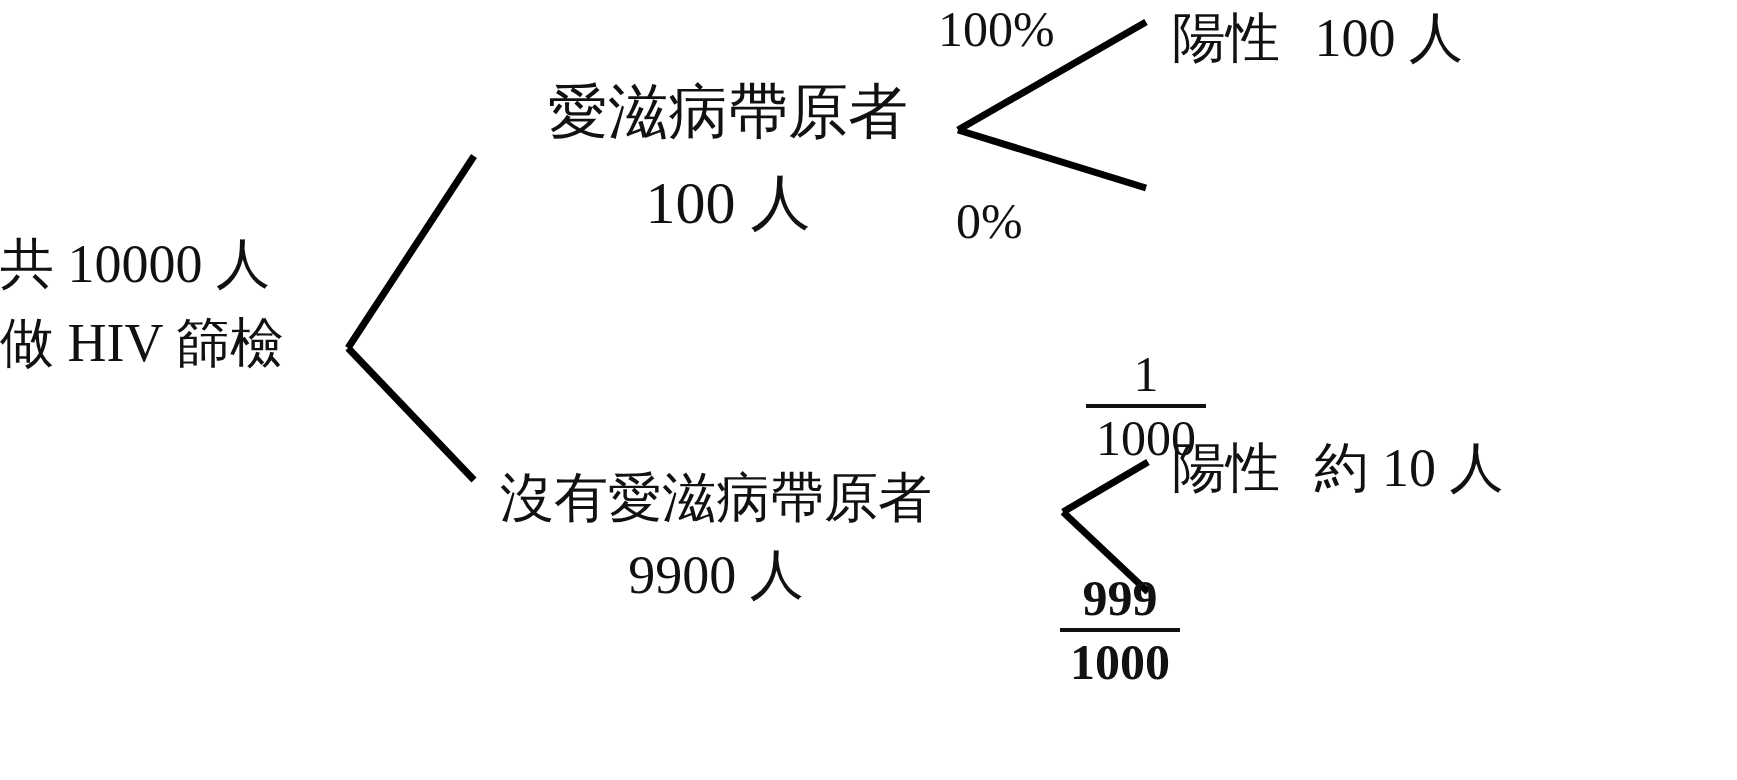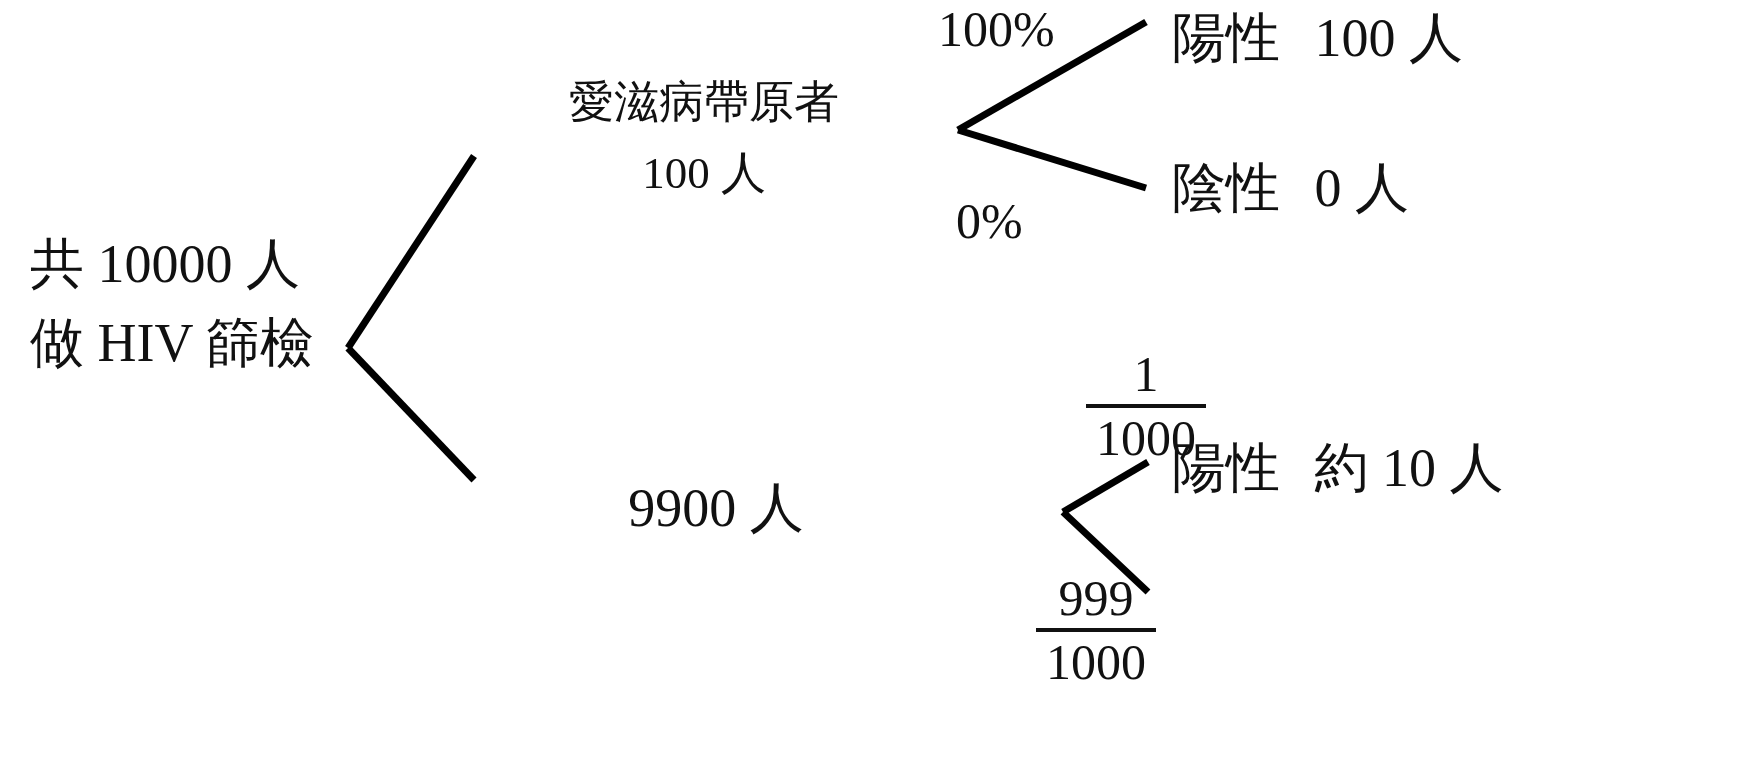--- a/index.html
+++ b/index.html
@@ -40,38 +40,38 @@
   .center { text-align: center; }
   .left   { text-align: left; }
 
   
   #root-node {
     left: 0px;
     top: 228px;
     font-size: 54px;
     text-align: left;
   }
-  #root-node .line { margin-bottom: 6px; padding-left: 30px; }
+  #root-node .line { margin-bottom: 6px; }
 
   
   #carrier-node {
-    left: 464px;
+    left: 488px;
     top: 72px;
     width: 480px;
-    font-size: 45px;
+    font-size: 60px;
   }
   #carrier-node .line.count { margin-top: 10px; }
 
   #noncarrier-node {
     left: 466px;
     top: 462px;
     width: 500px;
     font-size: 54px;
   }
-  #noncarrier-node .line.count { margin-top: 10px; }
+  #noncarrier-node .line.count { margin-top: 4px; }
 
   
   .prob {
     position: absolute;
     font-size: 50px;
     text-align: left;
     white-space: nowrap;
   }
   #prob-carrier-pos  { left: 938px; top: 0px;   width: 170px; }
   #prob-carrier-neg  { left: 956px; top: 192px; width: 150px; }
@@ -92,21 +92,21 @@
     display: block;
     height: 4px;
     background: #111111;
     margin: 2px 0 2px 0;
   }
   .frac .den {
     display: block;
     padding: 2px 10px 0 10px;
   }
   #prob-noncarrier-pos { position: absolute; left: 1086px; top: 348px; }
-  #prob-noncarrier-neg { position: absolute; left: 1036px; top: 572px; }
+  #prob-noncarrier-neg { position: absolute; left: 1060px; top: 572px; font-weight: bold; }
 
   
   .leaf {
     position: absolute;
     font-size: 54px;
     white-space: nowrap;
   }
   .leaf .label { margin-right: 21px; }
   #leaf-tp { left: 1172px; top: 2px;   }
   #leaf-fn { left: 1172px; top: 152px; }
@@ -134,20 +134,21 @@
     <span class="line">共 10000 人</span>
     <span class="line">做 HIV 篩檢</span>
   </div>
 
   <div class="node center" id="carrier-node">
     <span class="line">愛滋病帶原者</span>
     <span class="line count">100 人</span>
   </div>
 
   <div class="node center" id="noncarrier-node">
+    <span class="line">沒有愛滋病帶原者</span>
     <span class="line count">9900 人</span>
   </div>
 
   <div class="prob" id="prob-carrier-pos">100%</div>
   <div class="prob" id="prob-carrier-neg">0%</div>
 
   <div id="prob-noncarrier-pos">
     <span class="frac">
       <span class="num">1</span>
       <span class="bar"></span>
@@ -161,24 +162,20 @@
       <span class="bar"></span>
       <span class="den">1000</span>
     </span>
   </div>
 
   <div class="leaf" id="leaf-tp">
     <span class="label">陽性</span>
     <span class="value">100 人</span>
   </div>
 
-  <div class="leaf" id="leaf-fn">
-    <span class="label">陰性</span>
-    <span class="value">0 人</span>
-  </div>
 
   <div class="leaf" id="leaf-fp">
     <span class="label">陽性</span>
     <span class="value">約 10 人</span>
   </div>
 
 
 </div>
 
 </body></html>

